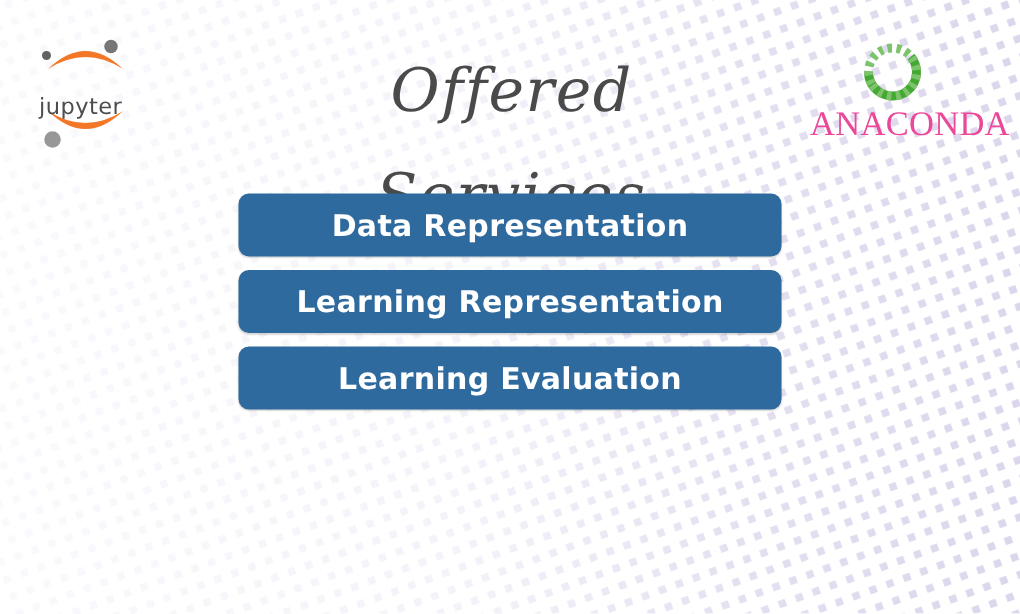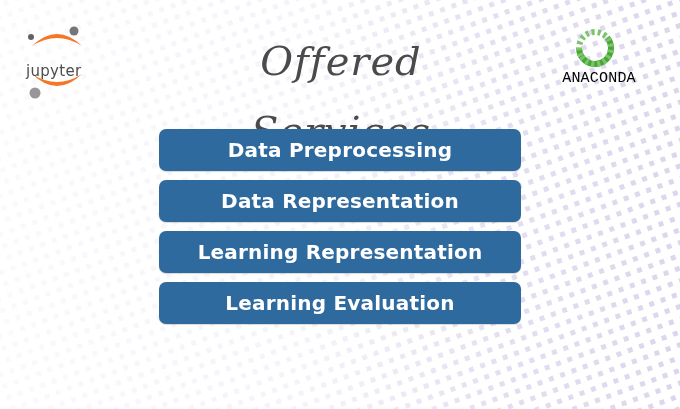--- a/index.html
+++ b/index.html
@@ -18,21 +18,21 @@
     }
     .title {
       position: absolute; left: 196px; top: 26px; width: 290px; height: 70px;
       font-family: "DejaVu Serif", serif; font-style: italic; font-size: 40px;
       color: #4a4a4a; text-align: center; line-height: 70px; letter-spacing: 1px;
       font-weight: 300;
     }
     .anaconda-ring { position: absolute; left: 573px; top: 26px; width: 44px; height: 44px; }
     .anaconda-text {
       position: absolute; left: 540px; top: 70px; width: 118px;
-      font-family: Liberation Mono, monospace; font-size: 15px; color: #000000;
+      font-family: Liberation Serif, serif; font-size: 23px; color: #ec4899;
       letter-spacing: 0.2px; text-align: center; font-weight: 500;
     }
     .services {
       position: absolute; left: 159px; top: 129px; width: 362px;
     }
     .svc {
       height: 42px; margin-bottom: 9px;
       background: #2e6a9e; border-radius: 7px;
       display: flex; align-items: center; justify-content: center;
       color: #ffffff; font-family: "DejaVu Sans", sans-serif; font-weight: bold;
@@ -72,17 +72,16 @@
 
 <div class="title">Offered Services</div>
 
 <svg class="anaconda-ring" viewBox="0 0 44 44">
   <circle cx="22" cy="22" r="16" fill="none" stroke="#44a833" stroke-width="6" stroke-dasharray="60 100" transform="rotate(-40 22 22)"></circle>
   <circle cx="22" cy="22" r="16" fill="none" stroke="#7cc36c" stroke-width="6" stroke-dasharray="3 3" transform="rotate(150 22 22)" stroke-dashoffset="0"></circle>
 </svg>
 <div class="anaconda-text">ANACONDA</div>
 
 <div class="services">
-  <div class="svc">Data Preprocessing</div>
   <div class="svc">Data Representation</div>
   <div class="svc">Learning Representation</div>
   <div class="svc">Learning Evaluation</div>
 </div>
 
 </body></html>

